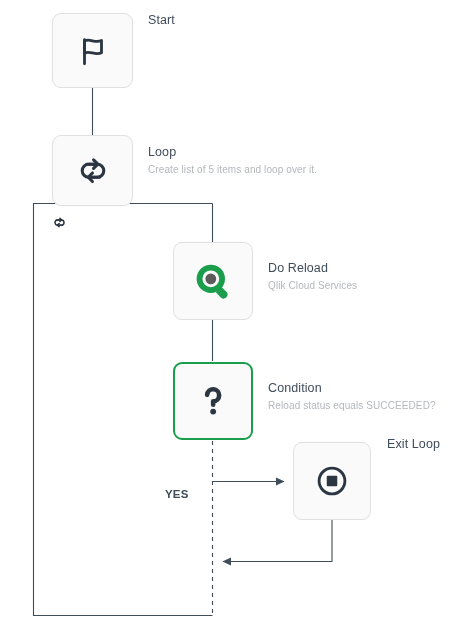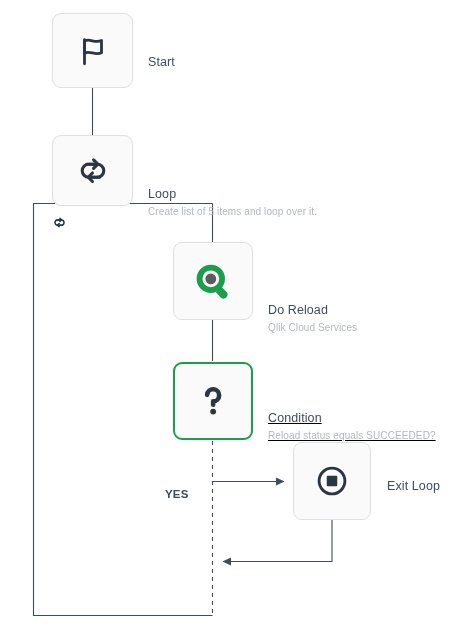--- a/index.html
+++ b/index.html
@@ -54,21 +54,20 @@
   .node-icon {
     display: block;
     line-height: 0;
   }
 
   
   .label-block {
     position: absolute;
     z-index: 3;
     white-space: nowrap;
-    margin-top: 42px;
   }
   .label-title {
     font-size: 12.5px;
     color: #3f4c5a;
     line-height: 17px;
     letter-spacing: 0.1px;
   }
   .label-sub {
     font-size: 10px;
     color: #b3b8bd;
@@ -173,21 +172,21 @@
   </div>
 
   <div class="node selected" style="left:173px; top:362px; width:80px; height:78px;">
     <span class="node-icon">
       <svg width="38" height="38" viewBox="0 0 24 24" fill="none">
         <path d="M8.3 8.1 A 3.8 3.8 0 1 1 12.1 12.2 L12.1 14.4" stroke="#2c3642" stroke-width="2.9" stroke-linecap="round" stroke-linejoin="round" fill="none"></path>
         <circle cx="12.1" cy="18.7" r="1.85" fill="#2c3642"></circle>
       </svg>
     </span>
   </div>
-  <div class="label-block" style="left:268px; top:368px;text-decoration:underline;">
+  <div class="label-block" style="left:268px; top:380px;">
     <div class="label-title">Condition</div>
     <div class="label-sub">Reload status equals SUCCEEDED?</div>
   </div>
 
   <div class="node" style="left:293px; top:442px; width:78px; height:78px;">
     <span class="node-icon">
       <svg width="36" height="36" viewBox="0 0 24 24">
         <circle cx="12" cy="12" r="8.6" fill="none" stroke="#2c3642" stroke-width="1.9"></circle>
         <rect x="8.5" y="8.5" width="7" height="7" rx="0.7" fill="#2c3642"></rect>
       </svg>

